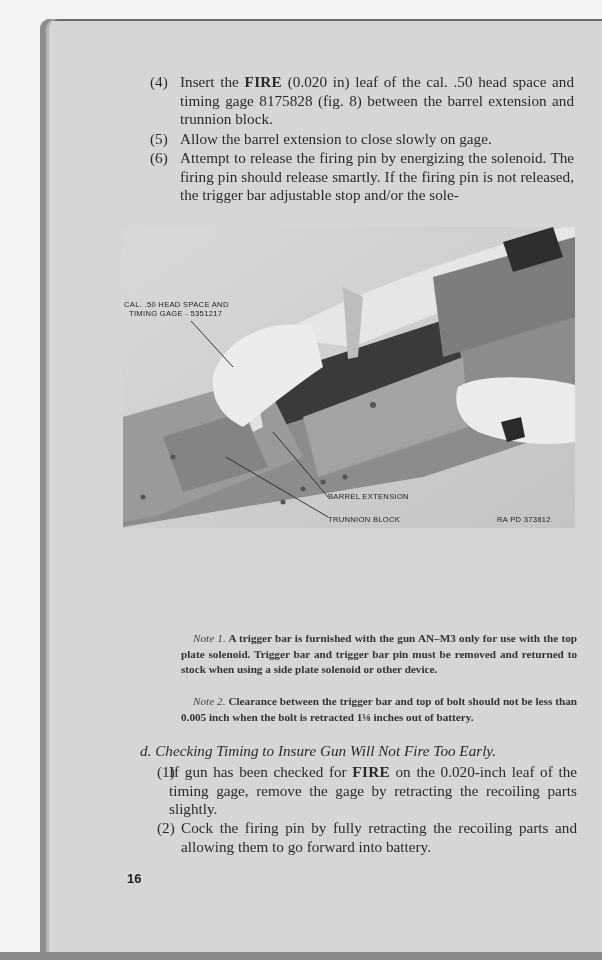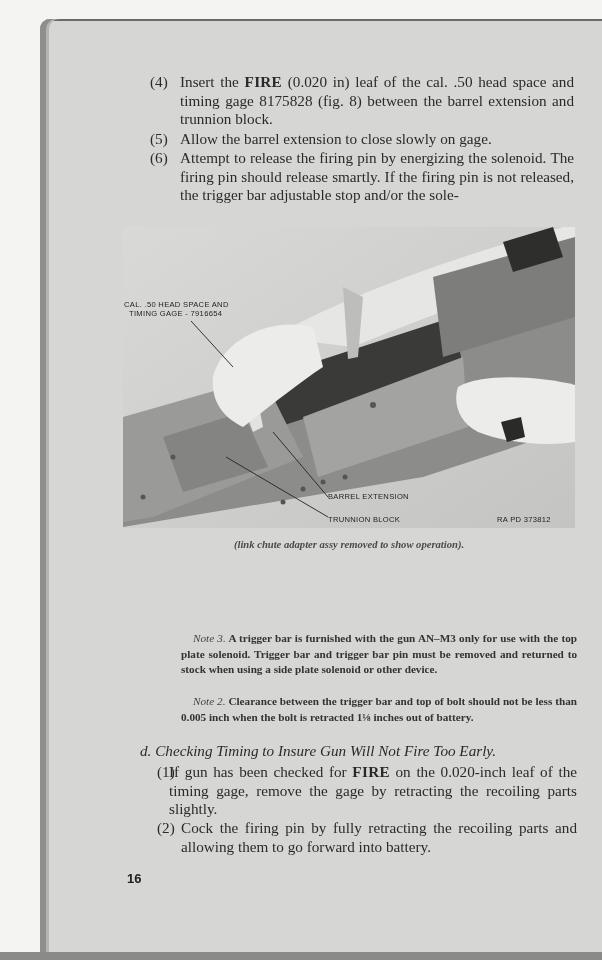--- a/index.html
+++ b/index.html
@@ -105,35 +105,34 @@
       <circle cx="250" cy="178" r="3"></circle>
     </g>
 
     <g stroke="#222" stroke-width="0.9" fill="none">
       <line x1="68" y1="94" x2="110" y2="140"></line>
       <line x1="150" y1="205" x2="205" y2="270"></line>
       <line x1="103" y1="230" x2="205" y2="290"></line>
     </g>
   </svg>
   <div class="label" style="left:1px; top:73px;">CAL. .50 HEAD SPACE AND</div>
-  <div class="label" style="left:6px; top:82px;">TIMING GAGE - 7916654</div>
+  <div class="label" style="left:6px; top:82px;">TIMING GAGE - 5351217</div>
   <div class="label" style="left:205px; top:265px;">BARREL EXTENSION</div>
   <div class="label" style="left:205px; top:288px;">TRUNNION BLOCK</div>
   <div class="label" style="left:374px; top:288px;">RA PD 373812</div>
 </div>
 
 <div class="caption">
-  <div>(link chute adapter assy removed to show operation).</div>
 </div>
 
 <div class="txt" style="left:181px; top:589px; width:396px;">
 </div>
 
 <div class="note" style="top:631px; text-indent:12px;">
-  <i>Note 3.</i><span>  A trigger bar is furnished with the gun AN–M3 only for use with the top plate solenoid.  Trigger bar and trigger bar pin must be removed and returned to stock when using a side plate solenoid or other device.</span>
+  <i>Note 1.</i><span>  A trigger bar is furnished with the gun AN–M3 only for use with the top plate solenoid.  Trigger bar and trigger bar pin must be removed and returned to stock when using a side plate solenoid or other device.</span>
 </div>
 <div class="note" style="top:694px; text-indent:12px;">
   <i>Note 2.</i><span>  Clearance between the trigger bar and top of bolt should not be less than 0.005 inch when the bolt is retracted 1⅛ inches out of battery.</span>
 </div>
 
 <div class="txt" style="left:140px; top:742px; font-style:italic; width:440px;">
   <span>d.</span>
   <span>Checking Timing to Insure Gun Will Not Fire Too Early.</span>
 </div>
 

